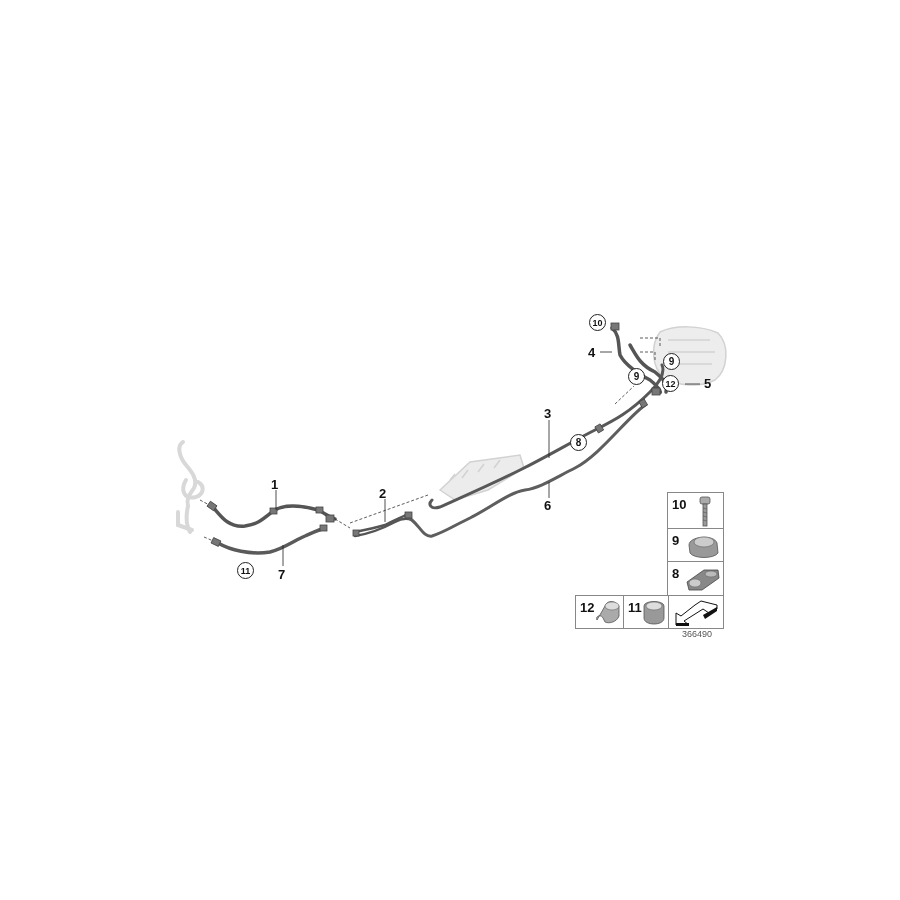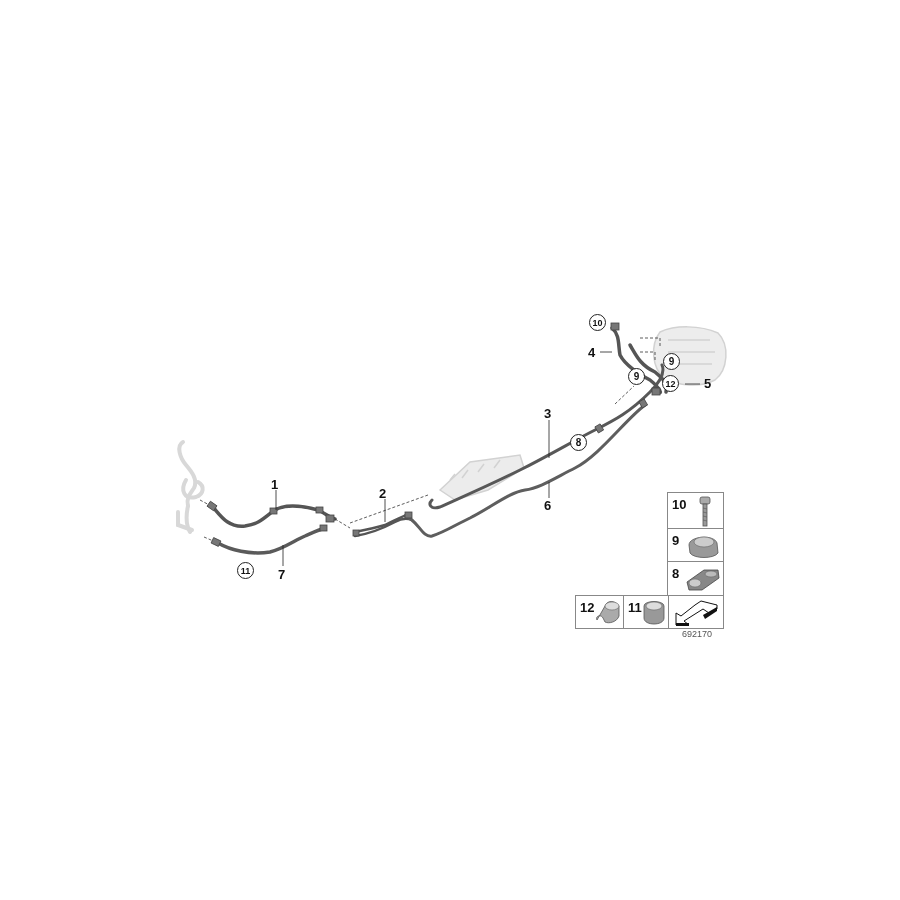--- a/index.html
+++ b/index.html
@@ -141,13 +141,13 @@
   </svg>
 </div>
 <div class="parts-box" style="left:668px; top:595px; width:56px; height:34px;">
   <svg style="position:absolute; left:4px; top:3px;" width="48" height="28" viewBox="0 0 48 28">
     <path d="M3,14 L3,26 L16,26 L11,22 L30,10 L36,14 L44,10 L44,6 L28,2 L22,6 L8,17 Z" fill="#fff" stroke="#111" stroke-width="1"></path>
     <path d="M3,24 L16,24 L16,27 L3,27 Z" fill="#111"></path>
     <path d="M30,16 L44,8 L44,12 L32,20 Z" fill="#111"></path>
   </svg>
 </div>
 
-<div class="diagram-id" style="left:682px; top:629px;">692170</div>
+<div class="diagram-id" style="left:682px; top:629px;">366490</div>
 
 </body></html>

